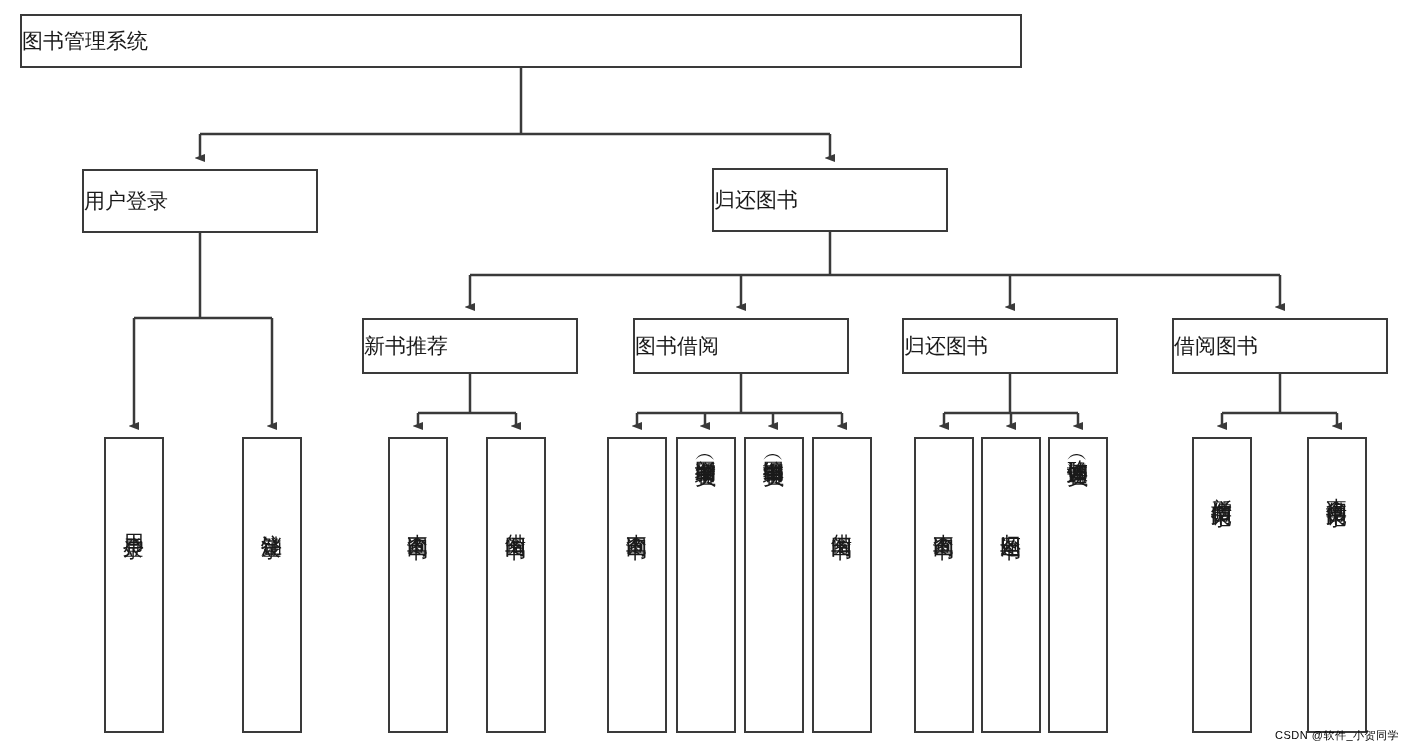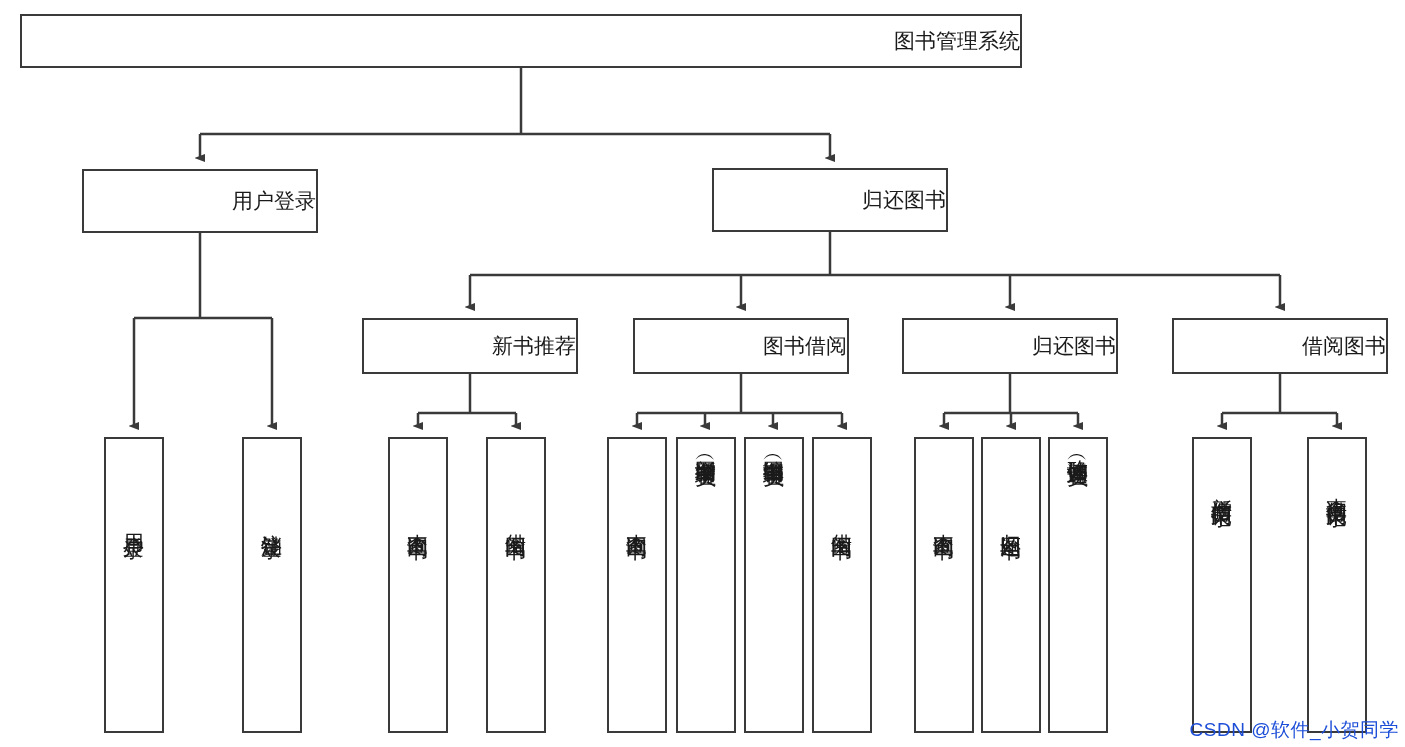--- a/index.html
+++ b/index.html
@@ -27,21 +27,21 @@
     width: 1405px;
     height: 747px;
   }
   .node {
     position: absolute;
     box-sizing: border-box;
     background: #ffffff;
     border: 2px solid #3a3a3a;
     display: flex;
     align-items: center;
-    justify-content: flex-end;
+    justify-content: flex-start;
     overflow: hidden;
   }
   .node-label {
     color: #1a1a1a;
     text-align: center;
     line-height: 1.12;
     white-space: nowrap;
   }
   .node.horizontal .node-label {
     font-size: 21px;
@@ -66,22 +66,22 @@
     margin-top: 76px;
   }
   .node.vertical.tall .node-label {
     margin-top: 2px;
     letter-spacing: 1px;
   }
   .watermark {
     position: absolute;
     right: 6px;
     bottom: 4px;
-    font-size: 19px;
-    color: #1d4ed8;
+    font-size: 11px;
+    color: #000000;
     letter-spacing: 0.5px;
     white-space: nowrap;
   }
 </style>
 </head>
 <body>
 
 <div id="diagram-root">
 
   <svg class="edges" viewBox="0 0 1405 747">

